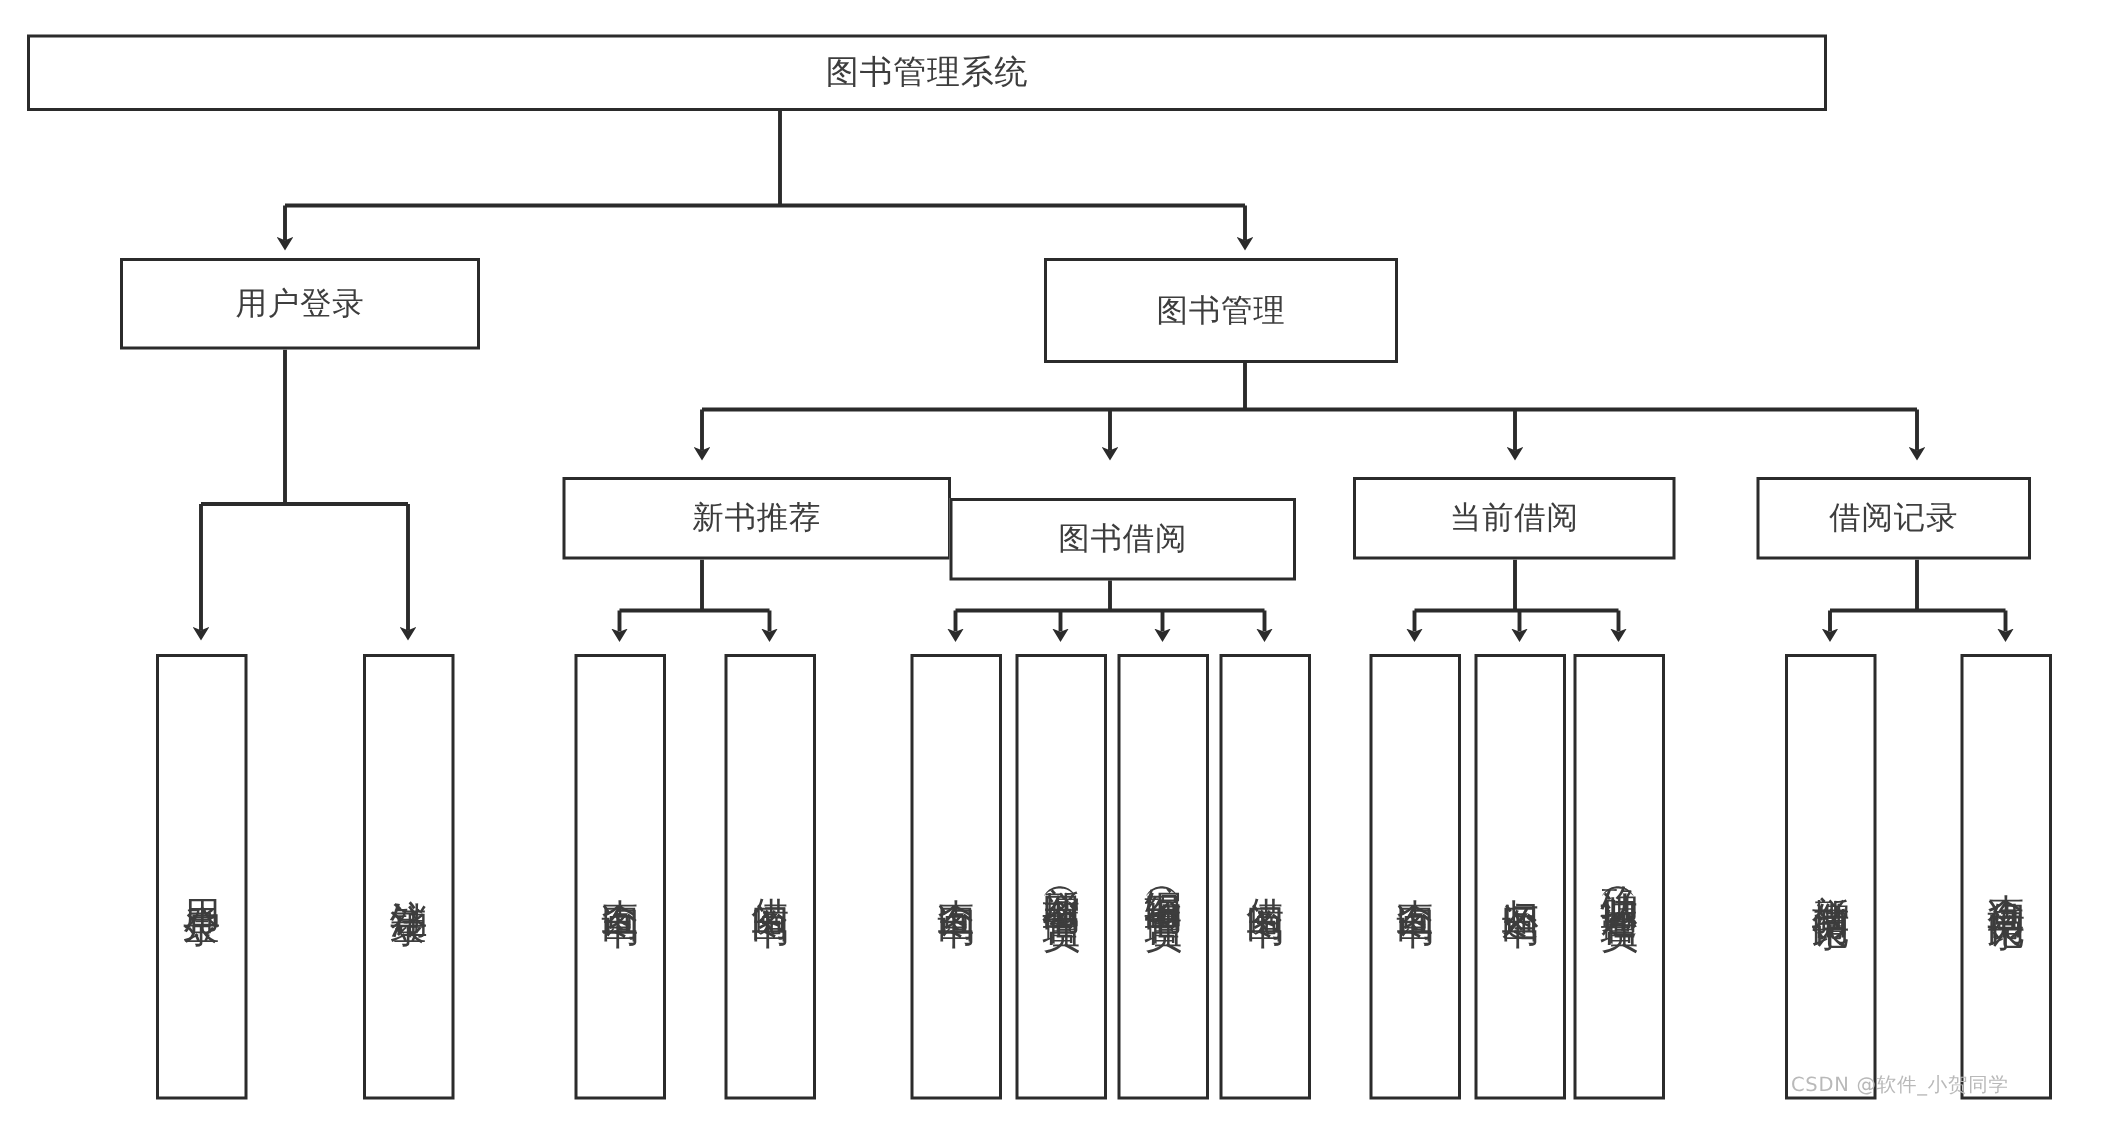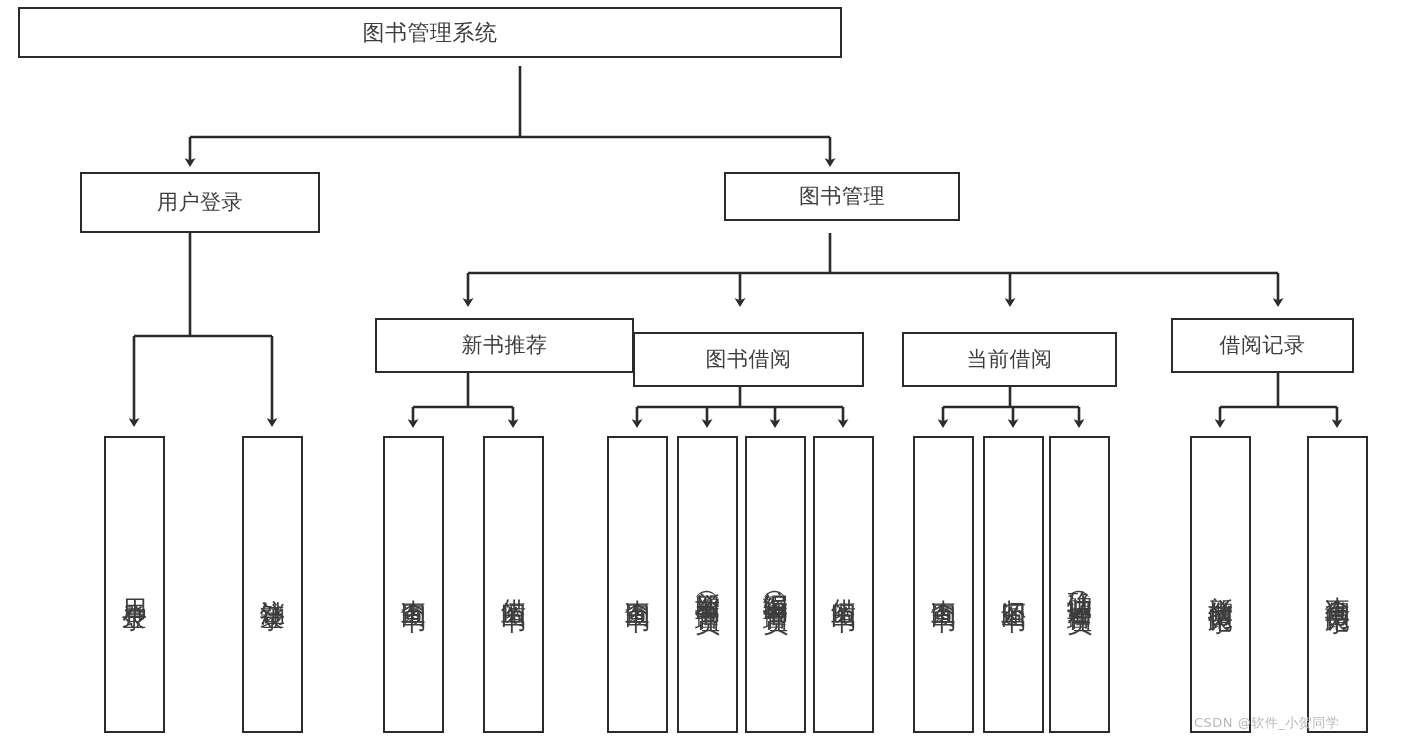--- a/index.html
+++ b/index.html
@@ -118,38 +118,38 @@
       <path d="M1013,407 L1013,421" marker-end="url(#ah)"></path>
       <path d="M1079,407 L1079,421" marker-end="url(#ah)"></path>
 
       <path d="M1278,373 L1278,407"></path>
       <path d="M1220,407 L1337,407"></path>
       <path d="M1220,407 L1220,421" marker-end="url(#ah)"></path>
       <path d="M1337,407 L1337,421" marker-end="url(#ah)"></path>
     </g>
   </svg>
 
-  <div class="node horiz root" style="left:18px;top:7px;width:824px;height:51px;">
+  <div class="node horiz root" style="left:18px;top:23px;width:1200px;height:51px;">
     <span class="node-label">图书管理系统</span>
   </div>
 
   <div class="node horiz" style="left:80px;top:172px;width:240px;height:61px;">
     <span class="node-label">用户登录</span>
   </div>
-  <div class="node horiz" style="left:724px;top:172px;width:236px;height:49px;">
+  <div class="node horiz" style="left:696px;top:172px;width:236px;height:70px;">
     <span class="node-label">图书管理</span>
   </div>
 
   <div class="node horiz" style="left:375px;top:318px;width:259px;height:55px;">
     <span class="node-label">新书推荐</span>
   </div>
   <div class="node horiz" style="left:633px;top:332px;width:231px;height:55px;">
     <span class="node-label">图书借阅</span>
   </div>
-  <div class="node horiz" style="left:902px;top:332px;width:215px;height:55px;">
+  <div class="node horiz" style="left:902px;top:318px;width:215px;height:55px;">
     <span class="node-label">当前借阅</span>
   </div>
   <div class="node horiz" style="left:1171px;top:318px;width:183px;height:55px;">
     <span class="node-label">借阅记录</span>
   </div>
 
   <div class="node vert" style="left:104px;top:436px;width:61px;height:297px;">
     <span class="node-label">用户登录</span>
   </div>
   <div class="node vert" style="left:242px;top:436px;width:61px;height:297px;">

